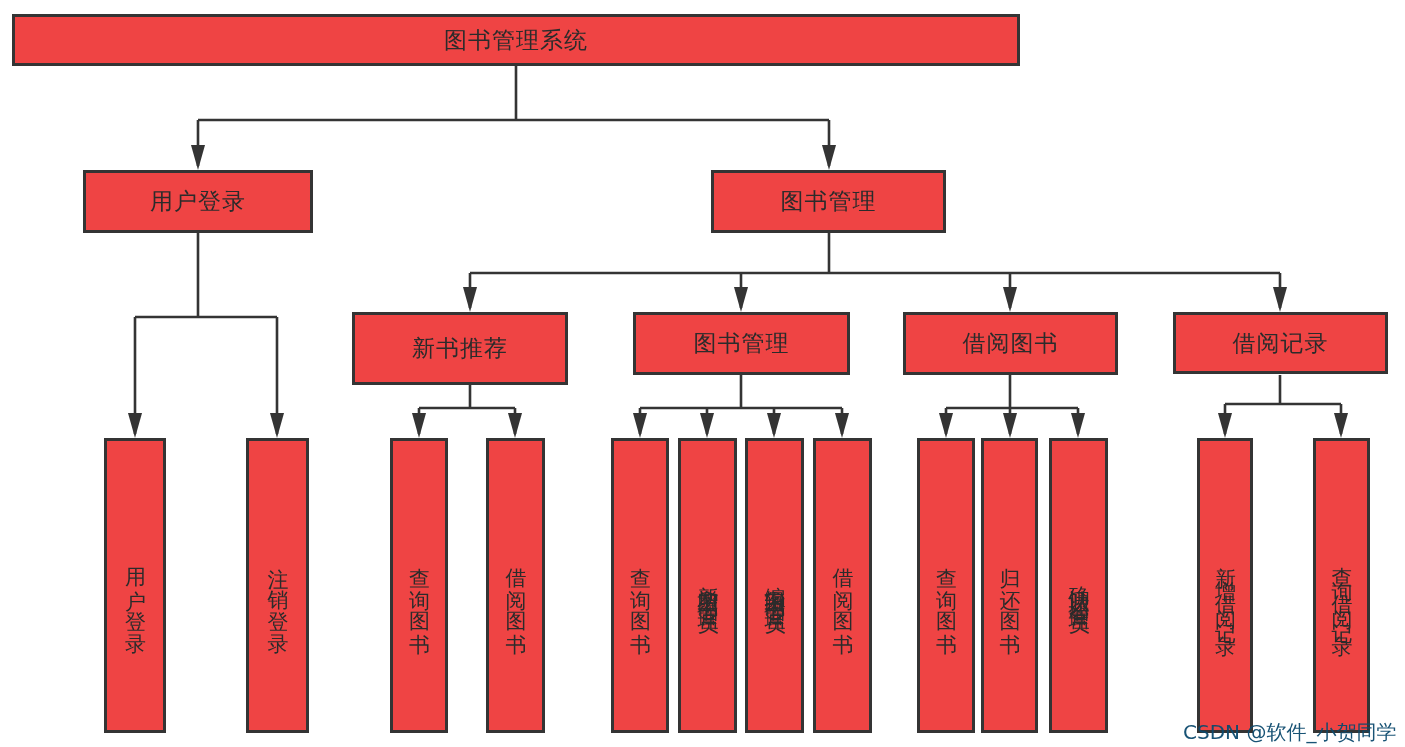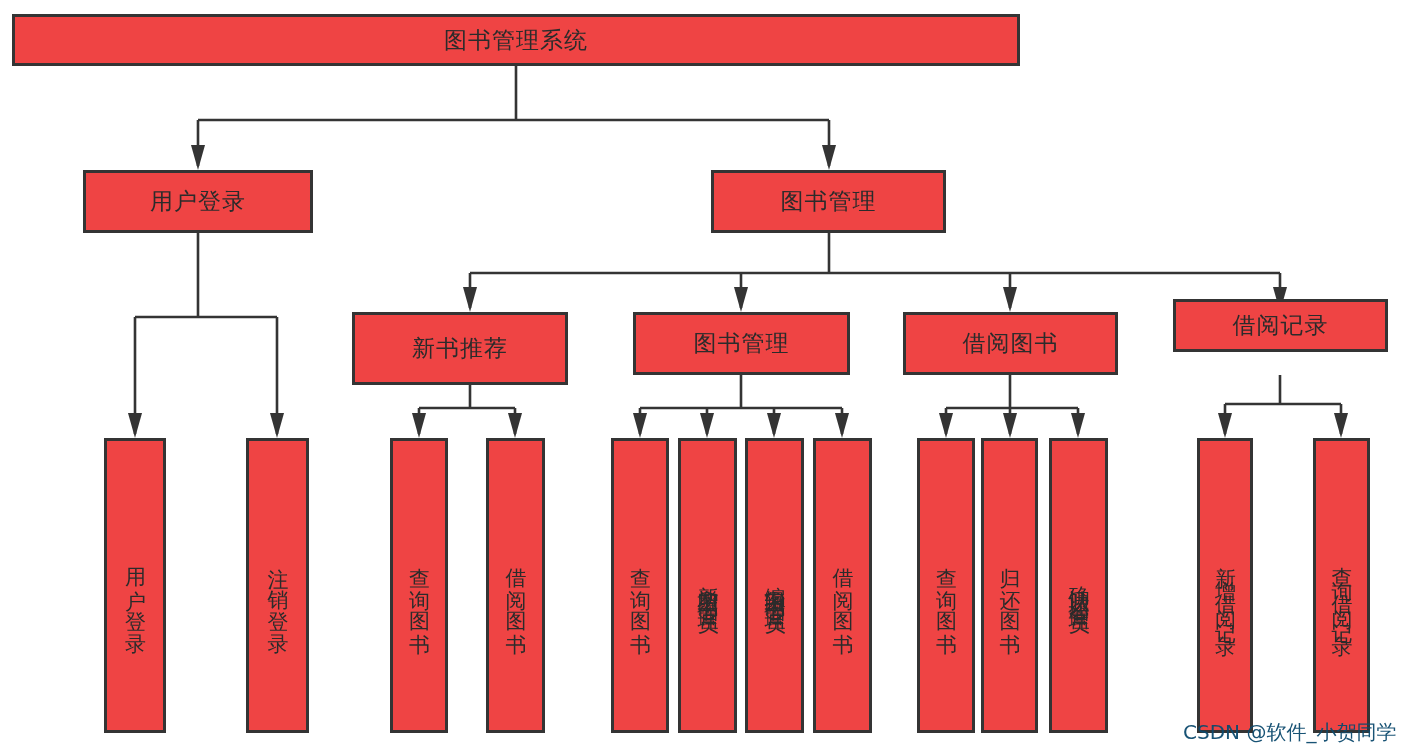--- a/index.html
+++ b/index.html
@@ -97,21 +97,21 @@
 
   <div class="box h" style="left:352px;top:312px;width:216px;height:73px">
     <span>新书推荐</span>
   </div>
   <div class="box h" style="left:633px;top:312px;width:217px;height:63px">
     <span>图书管理</span>
   </div>
   <div class="box h" style="left:903px;top:312px;width:215px;height:63px">
     <span>借阅图书</span>
   </div>
-  <div class="box h" style="left:1173px;top:299px;width:215px;height:53px">
+  <div class="box h" style="left:1173px;top:312px;width:215px;height:62px">
     <span>借阅记录</span>
   </div>
 
   <div class="box v ls-wide" style="left:104px;top:438px;width:62px;height:295px">
     <span>用户登录</span>
   </div>
   <div class="box v ls-wide" style="left:246px;top:438px;width:63px;height:295px">
     <span>注销登录</span>
   </div>
 

